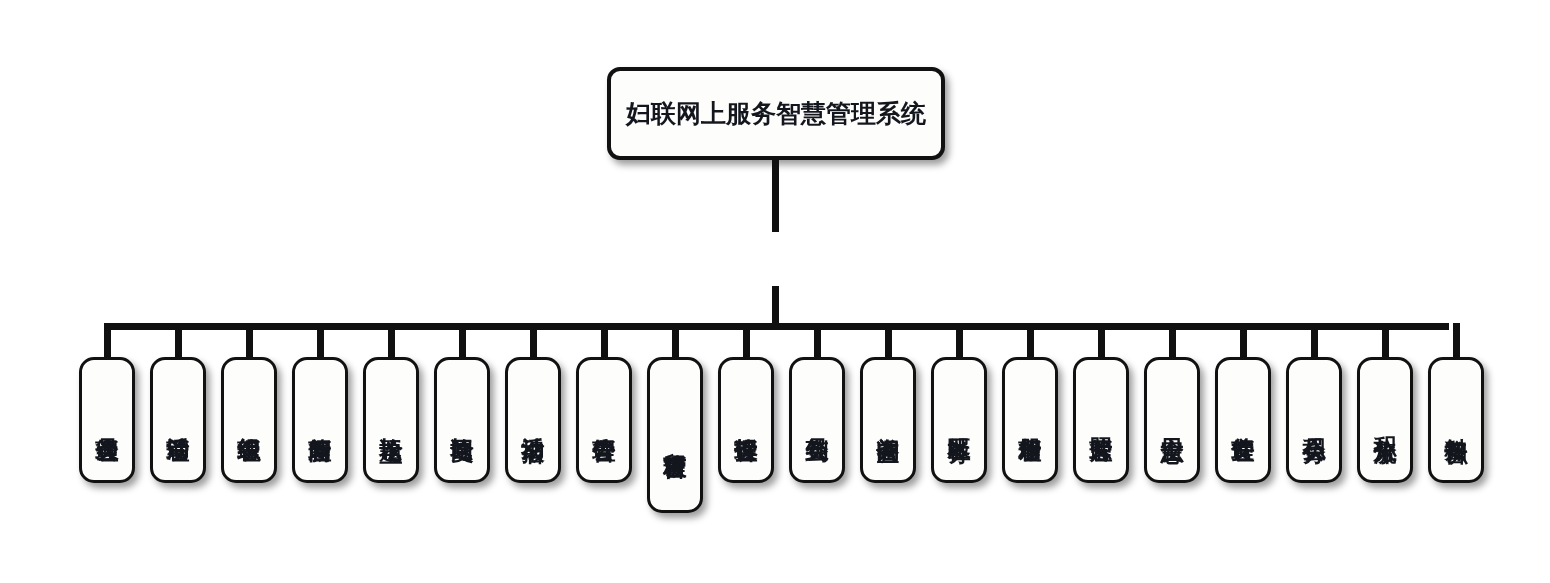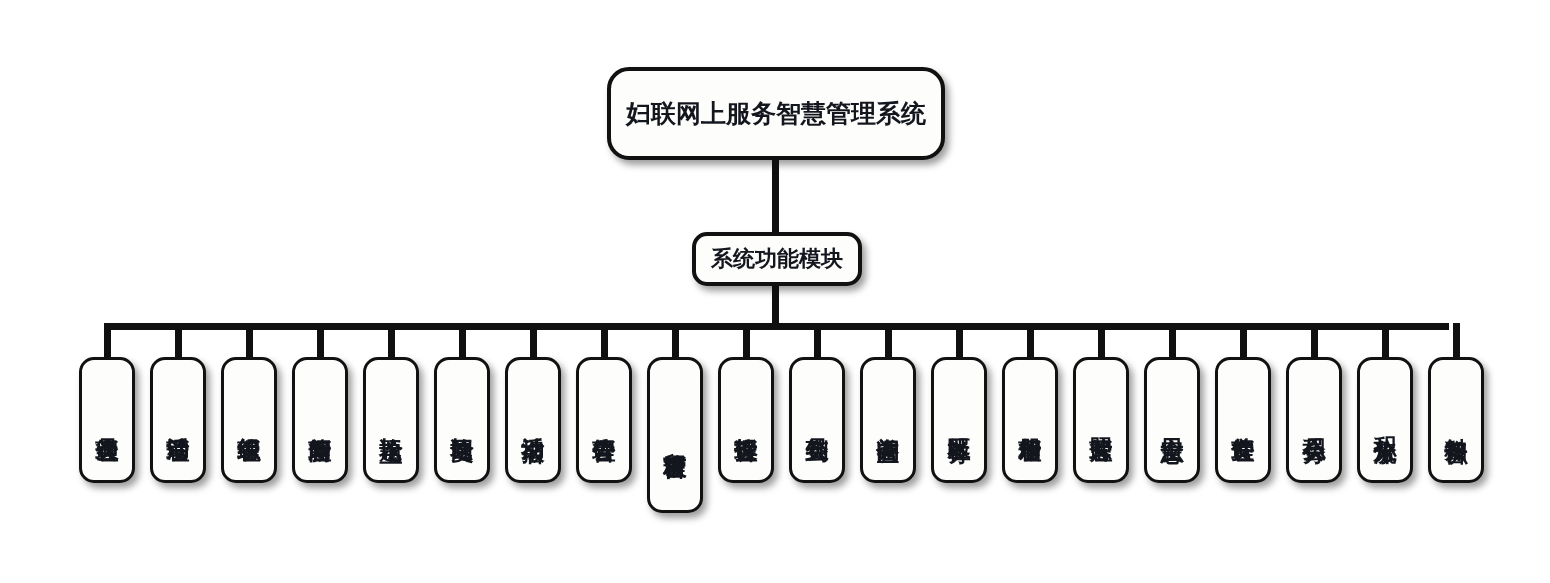--- a/index.html
+++ b/index.html
@@ -35,21 +35,21 @@
     letter-spacing: 0px;
     user-select: none;
   }
 
   
   .node.root {
     left: 607px;
     top: 67px;
     width: 338px;
     height: 93px;
-    border-radius: 22px;
+    border-radius: 13px;
     border-width: 4px;
     font-size: 25px;
   }
 
   
   .node.level2 {
     left: 692px;
     top: 232px;
     width: 170px;
     height: 54px;
@@ -91,23 +91,20 @@
 <body>
 
 <div id="canvas">
 
   <div class="node root">
     <span>妇联网上服务智慧管理系统</span>
   </div>
 
   <div class="connector v-line" style="left:772px; top:160px; height:72px;"></div>
 
-  <div class="node level2">
-    <span>系统功能模块</span>
-  </div>
 
   <div class="connector v-line" style="left:772px; top:286px; height:40px;"></div>
 
   <div class="connector h-line" style="left:104px; top:323px; width:1345px;"></div>
 
   <div id="leaves">
       <div class="connector v-line" style="left: 103.5px; top: 323px; height: 38px;"></div>
       <div class="node leaf" style="left: 79px;">
         <span class="leaf-label">会员管理</span>
       </div>

